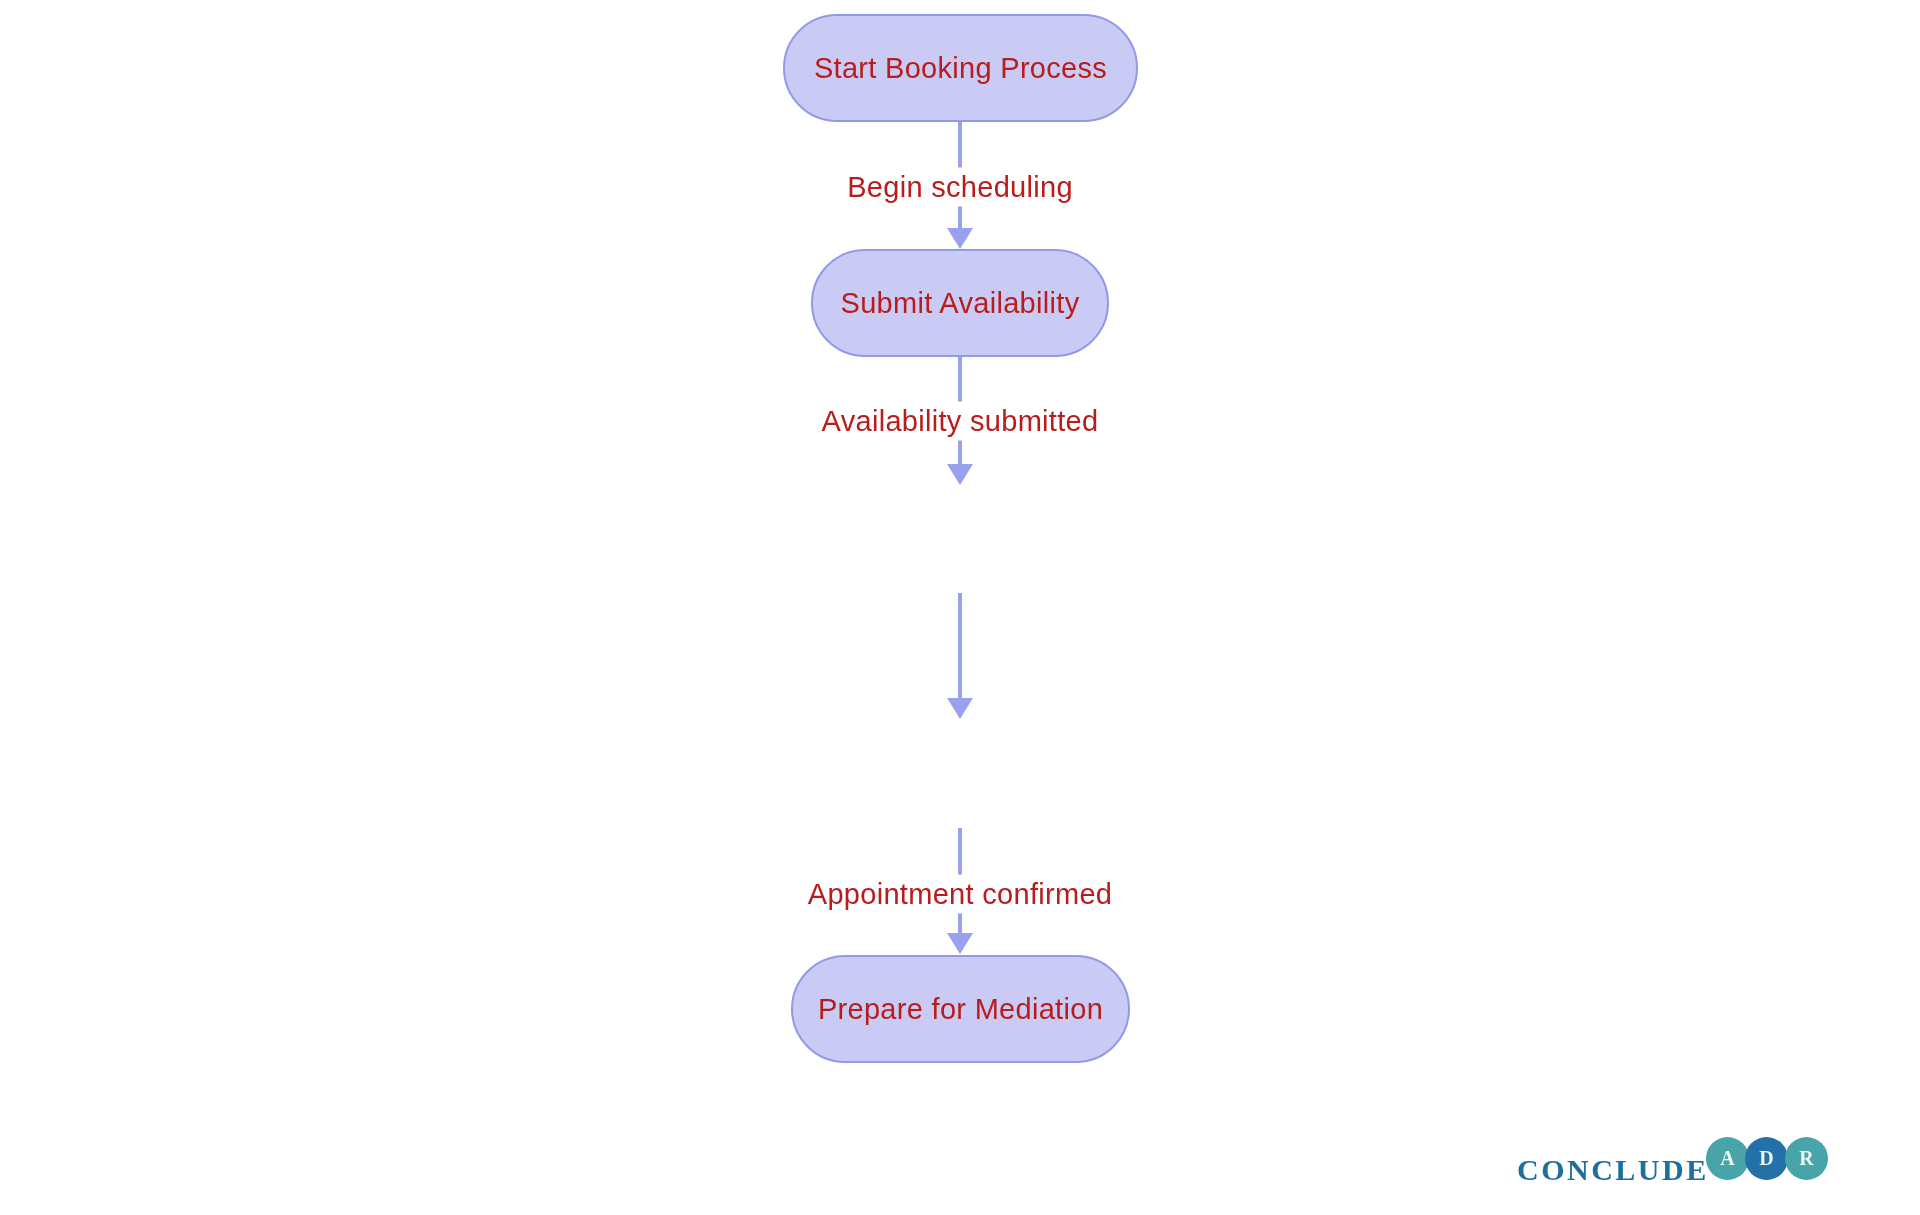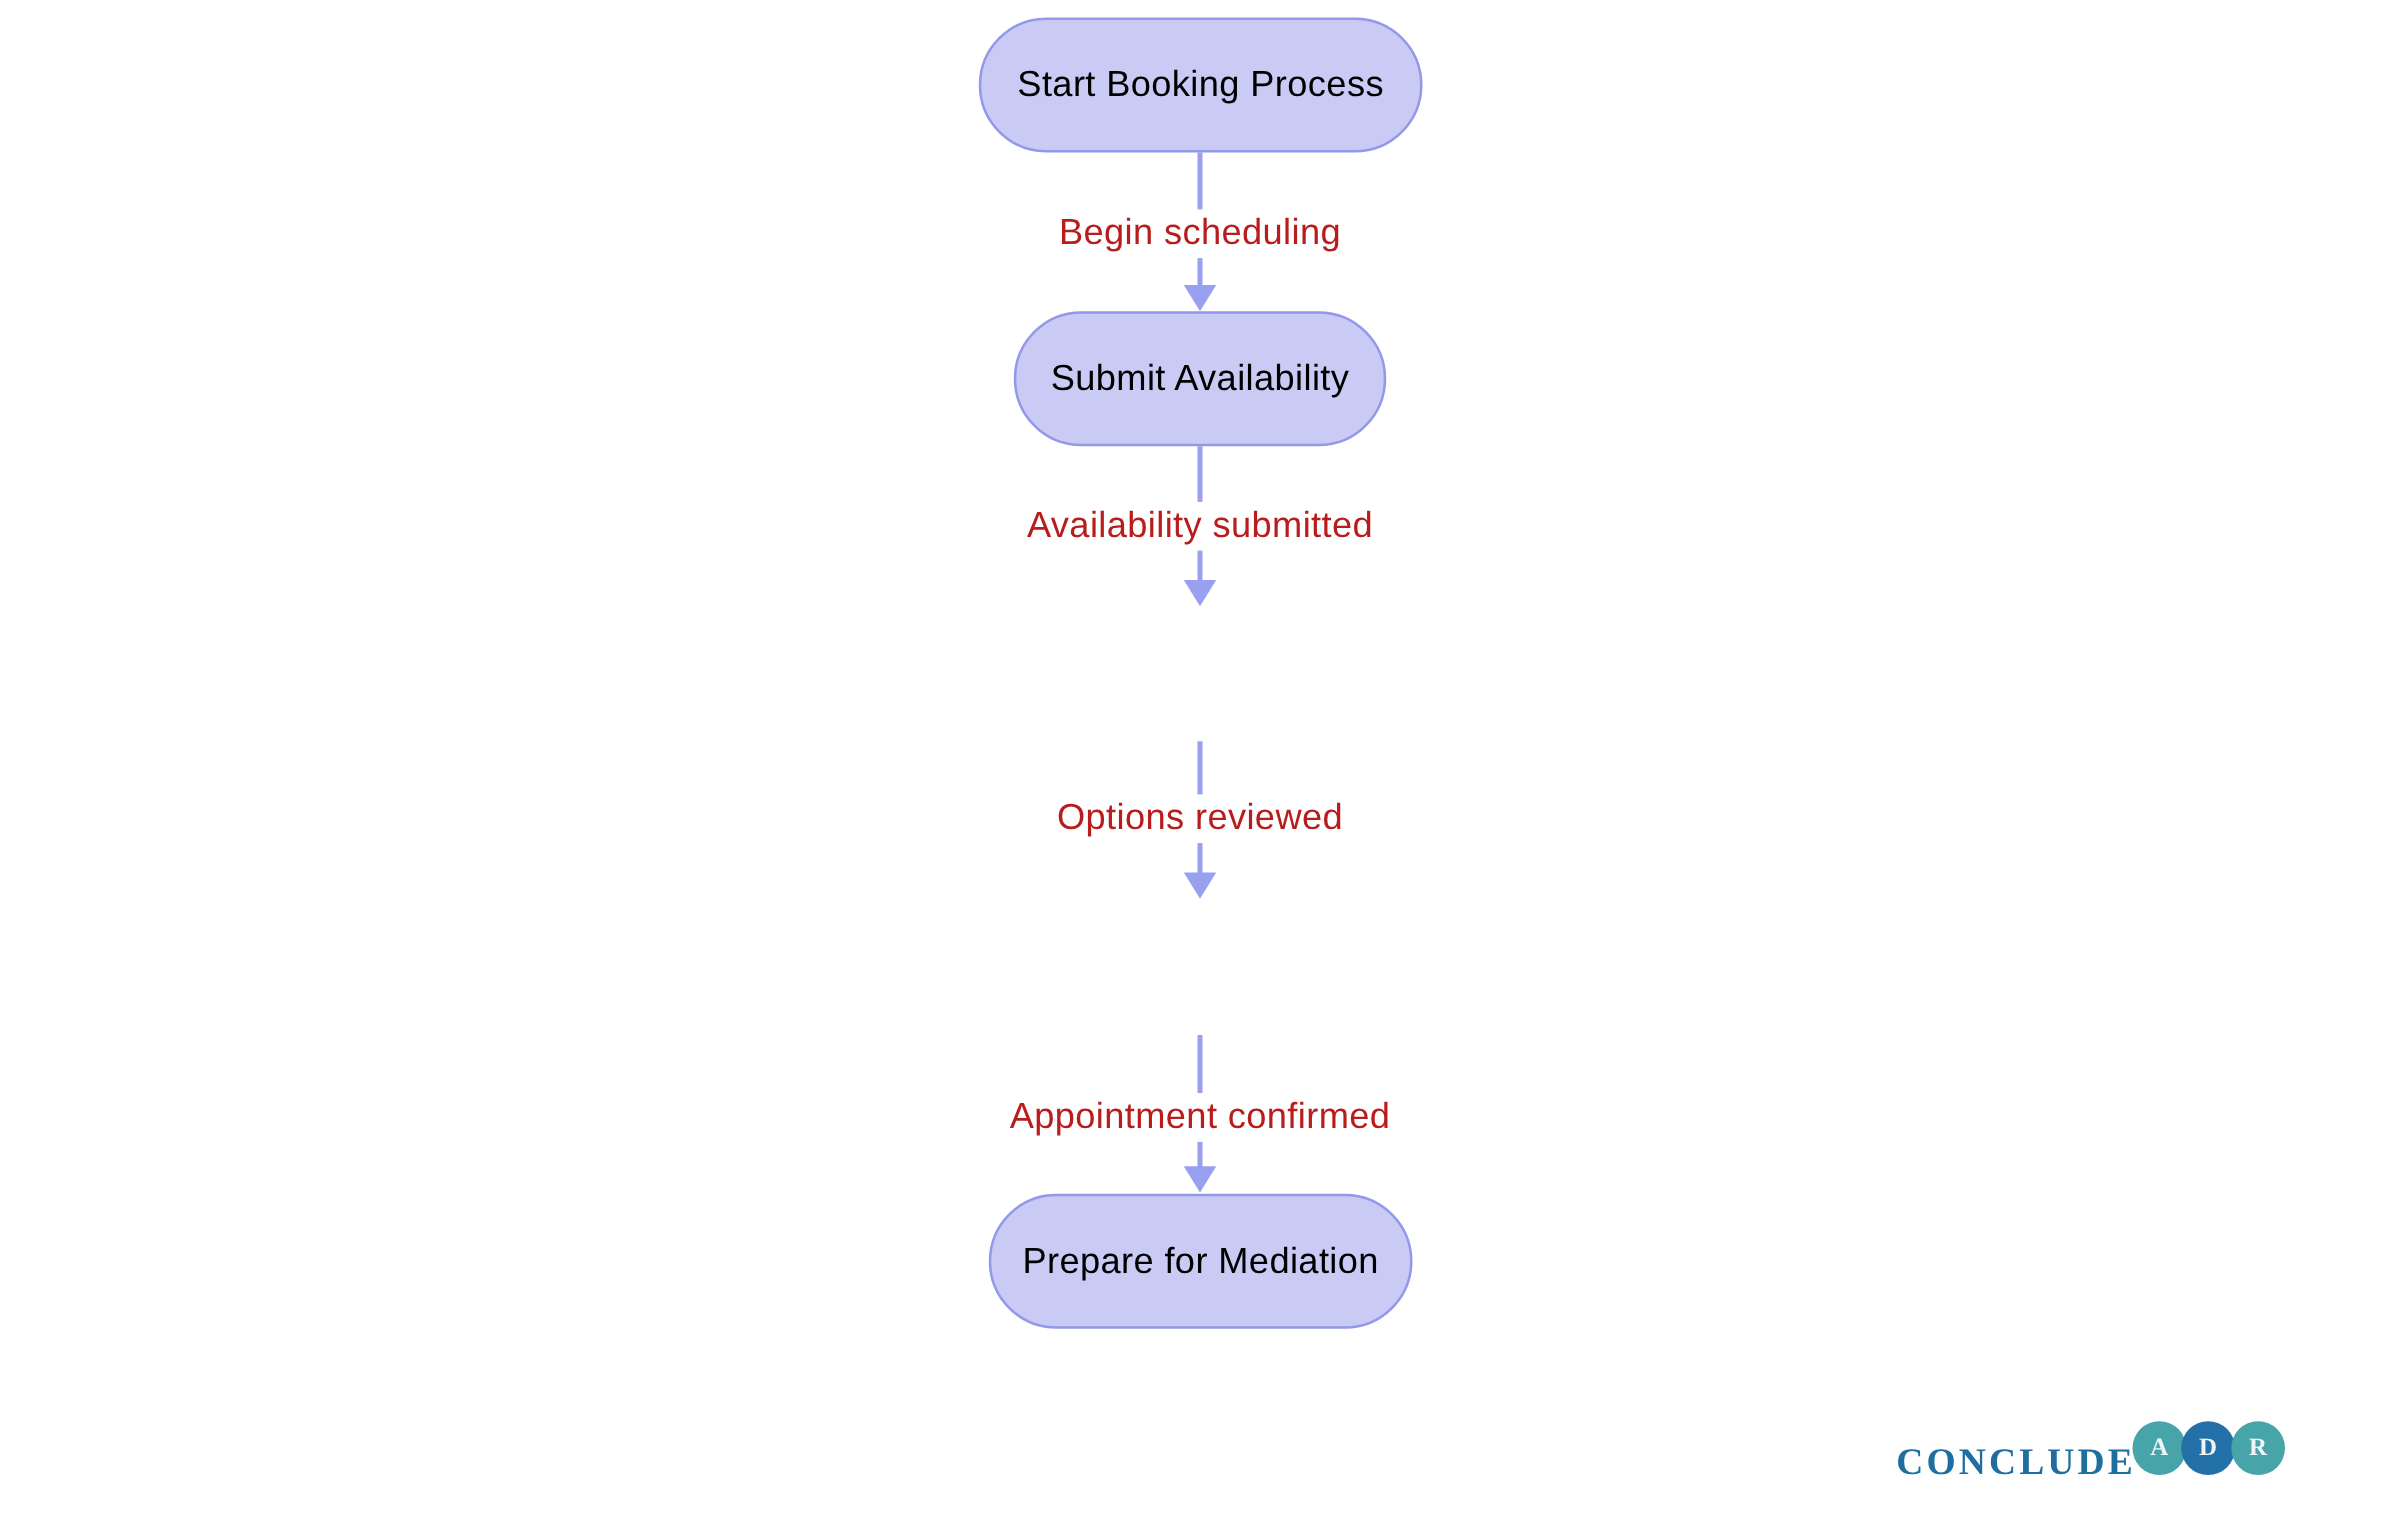--- a/index.html
+++ b/index.html
@@ -14,21 +14,21 @@
   
   .node {
     position: absolute;
     height: 108px;
     background: #c9cbf4;
     border: 2px solid #9298ea;
     border-radius: 54px;
     display: flex;
     align-items: center;
     justify-content: center;
-    color: #000000;
+    color: #b91c1c;
     font-size: 29px;
     letter-spacing: 0.3px;
     white-space: nowrap;
   }
 
   
   .edge-line {
     position: absolute;
     left: 958px;
     width: 4px;
@@ -105,21 +105,20 @@
 
   <div class="node" style="left:811px; top:249px; width:298px;">Submit Availability</div>
 
   <div class="edge-line" style="top:357px; height:109px;"></div>
   <div class="arrow-head" style="top:464px;"></div>
   <div class="edge-label" style="top:421px;">Availability submitted</div>
 
 
   <div class="edge-line" style="top:593px; height:106px;"></div>
   <div class="arrow-head" style="top:698px;"></div>
-  <div class="edge-label" style="top:655px;">Options reviewed</div>
 
 
   <div class="edge-line" style="top:828px; height:106px;"></div>
   <div class="arrow-head" style="top:933px;"></div>
   <div class="edge-label" style="top:894px;">Appointment confirmed</div>
 
   <div class="node" style="left:791px; top:955px; width:339px;">Prepare for Mediation</div>
 
   <div class="logo">
     <span class="logo-brand">CONCLUDE</span>

